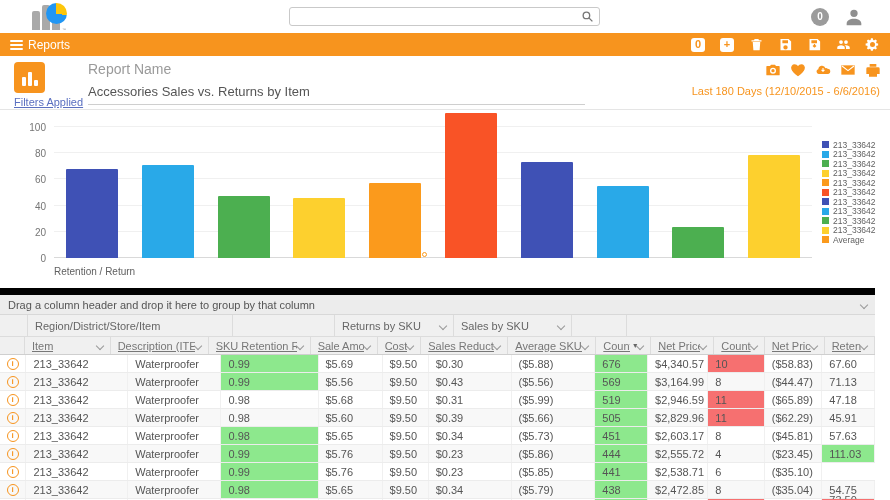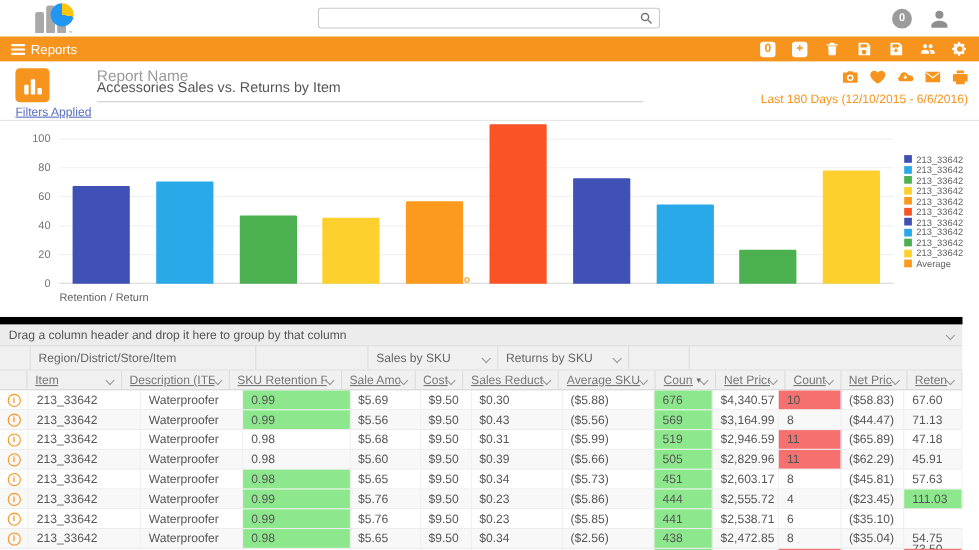--- a/index.html
+++ b/index.html
@@ -35,21 +35,21 @@
     font-size:11px; font-weight:bold; text-align:center; line-height:13px; }
   .tbbtn svg { width:15px; height:15px; fill:currentColor; }
 
   
   .reporthdr { position:relative; height:54px; border-bottom:1px solid #e5e5e5; background:#fff; }
   .rpticon { position:absolute; left:14px; top:6px; width:31px; height:31px; background:#f7941e; border-radius:4px;
     display:flex; align-items:flex-end; justify-content:center; gap:2px; padding-bottom:7px; }
   .rpticon i { display:block; width:4px; background:#fff; border-radius:1px; }
   .rpticon .h1{height:9px;} .rpticon .h2{height:14px;} .rpticon .h3{height:6px;}
   .rptlabel { position:absolute; left:88px; top:5px; font-size:14px; color:#9a9a9a; }
-  .rptname { position:absolute; left:88px; top:16px; width:497px; font-size:13px; color:#555;
+  .rptname { position:absolute; left:88px; top:28px; width:497px; font-size:13px; color:#555;
     border-bottom:1px solid #cfcfcf; padding-bottom:5px; }
   .filters { position:absolute; left:14px; top:40px; font-size:11px; color:#5a6fc0; text-decoration:underline; cursor:pointer; }
   .rptactions { position:absolute; right:9px; top:6px; display:flex; gap:9px; color:#f7941e; }
   .rptactions .ricon { width:16px; height:16px; cursor:pointer; }
   .rptactions svg { width:16px; height:16px; fill:currentColor; }
   .daterange { position:absolute; right:10px; top:29px; font-size:11px; color:#f7941e; }
 
   
   .chartsec { position:relative; height:178px; background:#fff; }
   .plot { position:absolute; left:54px; top:0px; width:758px; height:148px; }
@@ -282,26 +282,26 @@
   <div class="grouprow">
       <div class="groupcell" style="width: 28px;">
         <span></span>
       </div>
       <div class="groupcell" style="width: 205px;">
         <span>Region/District/Store/Item</span>
       </div>
       <div class="groupcell" style="width: 102px;">
         <span></span>
       </div>
+      <div class="groupcell" style="width: 119px;">
+        <span>Returns by SKU</span>
+        <div class="chev"></div>
+      </div>
       <div class="groupcell" style="width: 118px;">
         <span>Sales by SKU</span>
-        <div class="chev"></div>
-      </div>
-      <div class="groupcell" style="width: 119px;">
-        <span>Returns by SKU</span>
         <div class="chev"></div>
       </div>
       <div class="groupcell" style="width: 55px;">
         <span></span>
       </div>
     </div>
   <div class="colrow">
       <div class="colcell" style="width: 28px;"></div>
       <div class="colcell" style="width: 107px;">
         <span class="lbl">Item</span>
@@ -476,21 +476,21 @@
       <div class="trow alt">
         <div class="tcell iconcell" style="width: 28px;">
           <div class="infoicon">i</div>
         </div>
         <div class="tcell" style="width: 107px;">213_33642</div>
         <div class="tcell" style="width: 98px;">Waterproofer</div>
         <div class="tcell green" style="width: 102px;">0.98</div>
         <div class="tcell" style="width: 67px;">$5.65</div>
         <div class="tcell" style="width: 48px;">$9.50</div>
         <div class="tcell" style="width: 87px;">$0.34</div>
-        <div class="tcell" style="width: 88px;">($2.56)</div>
+        <div class="tcell" style="width: 88px;">($5.79)</div>
         <div class="tcell green" style="width: 55px;">438</div>
         <div class="tcell" style="width: 63px;">$2,472.85</div>
         <div class="tcell" style="width: 59px;">8</div>
         <div class="tcell" style="width: 60px;">($35.04)</div>
         <div class="tcell" style="width: 55px;">54.75</div>
       </div>
       <div class="trow">
         <div class="tcell iconcell" style="width: 28px;">
           <div class="infoicon">i</div>
         </div>

